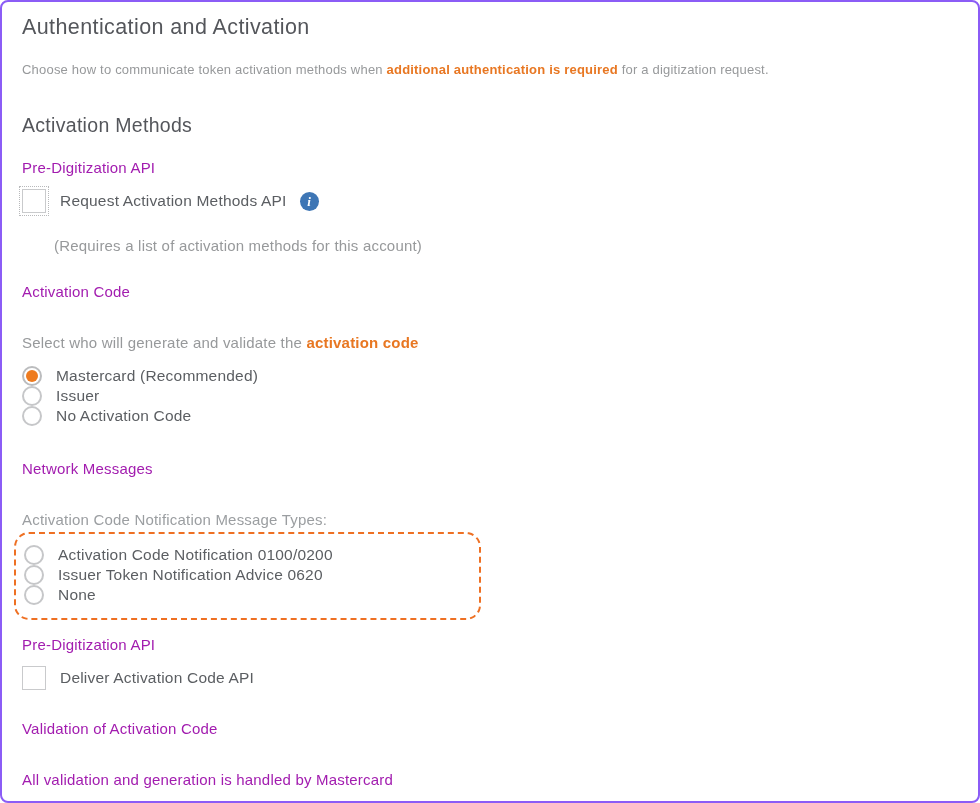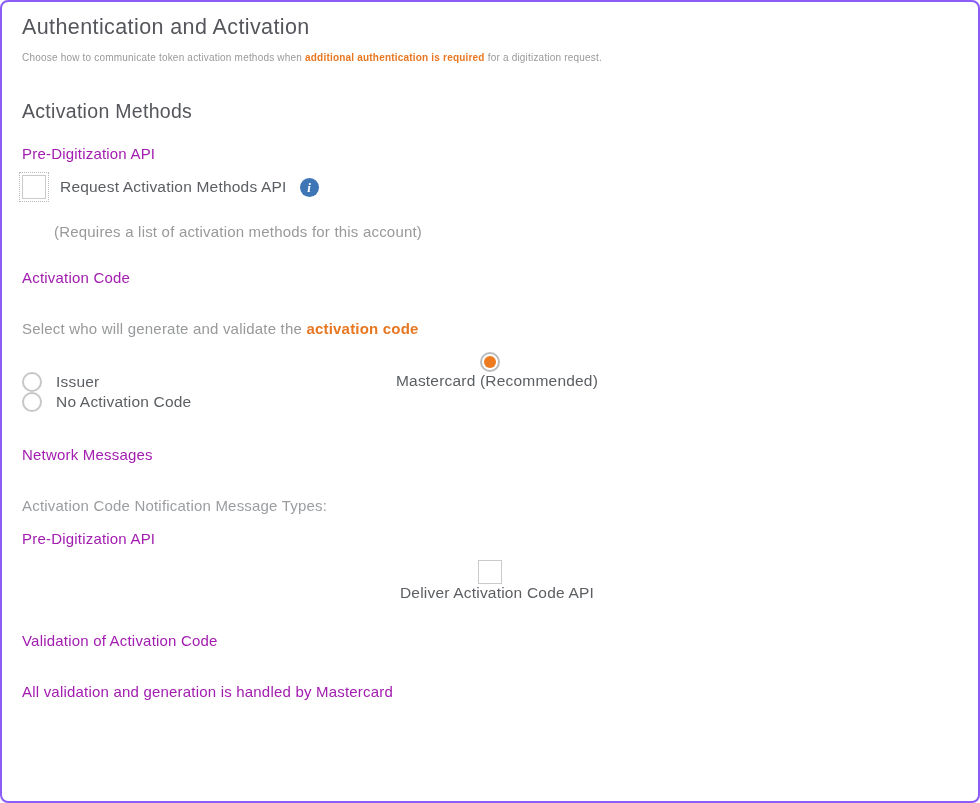--- a/index.html
+++ b/index.html
@@ -16,22 +16,22 @@
     padding: 13px 20px 0 20px;
     overflow: hidden;
   }
   .page-title {
     font-size: 21.5px;
     font-weight: 400;
     color: #54565b;
     letter-spacing: 0.4px;
   }
   .subtitle {
-    margin-top: 12px;
-    font-size: 10px;
+    margin-top: 22px;
+    font-size: 13px;
     color: #97999b;
     letter-spacing: 0.2px;
   }
   .hl-orange { color: #e87722; font-weight: 700; }
   .section-heading {
     margin-top: 37px;
     font-size: 19.5px;
     font-weight: 400;
     color: #54565b;
     letter-spacing: 0.3px;
@@ -112,21 +112,21 @@
     font-size: 13px;
     margin-left: 13px;
     cursor: pointer;
     line-height: 1;
   }
   .note-indent {
     margin-top: 24px;
     margin-left: 32px;
   }
   .radio-group-row { height: 20px; }
-  .radio-group-row.first { margin-top: 15px; flex-direction: column; }
+  .radio-group-row.first { margin-top: 15px; }
   
   .dashed-box {
     margin-top: 4px;
     margin-left: -8px;
     width: 467px;
     border: 2.5px dashed #ee7023;
     border-radius: 15px;
     padding: 9px 0 13px 8px;
   }
   .dashed-box .radio-group-row.first { margin-top: 2px; }
@@ -165,24 +165,38 @@
     <span class="control-label">Issuer</span>
   </div>
   <div class="control-row radio-group-row">
     <span class="radio"></span>
     <span class="control-label">No Activation Code</span>
   </div>
 
   <div class="field-label mt-17">Network Messages</div>
   <div class="lighter-label mt-17">Activation Code Notification Message Types:</div>
 
+  <div class="dashed-box">
+    <div class="control-row radio-group-row first">
+      <span class="radio"></span>
+      <span class="control-label">Activation Code Notification 0100/0200</span>
+    </div>
+    <div class="control-row radio-group-row">
+      <span class="radio"></span>
+      <span class="control-label">Issuer Token Notification Advice 0620</span>
+    </div>
+    <div class="control-row radio-group-row">
+      <span class="radio"></span>
+      <span class="control-label">None</span>
+    </div>
+  </div>
 
   <div class="field-label mt-16">Pre-Digitization API</div>
 
-  <div class="control-row" style="margin-top:13px;flex-direction:column;">
+  <div class="control-row" style="margin-top:13px;">
     <span class="checkbox"></span>
     <span class="control-label">Deliver Activation Code API</span>
   </div>
 
   <div class="field-label mt-30">Validation of Activation Code</div>
   <div class="field-label mt-17">All validation and generation is handled by Mastercard</div>
 
 </div>
 
 </body></html>

